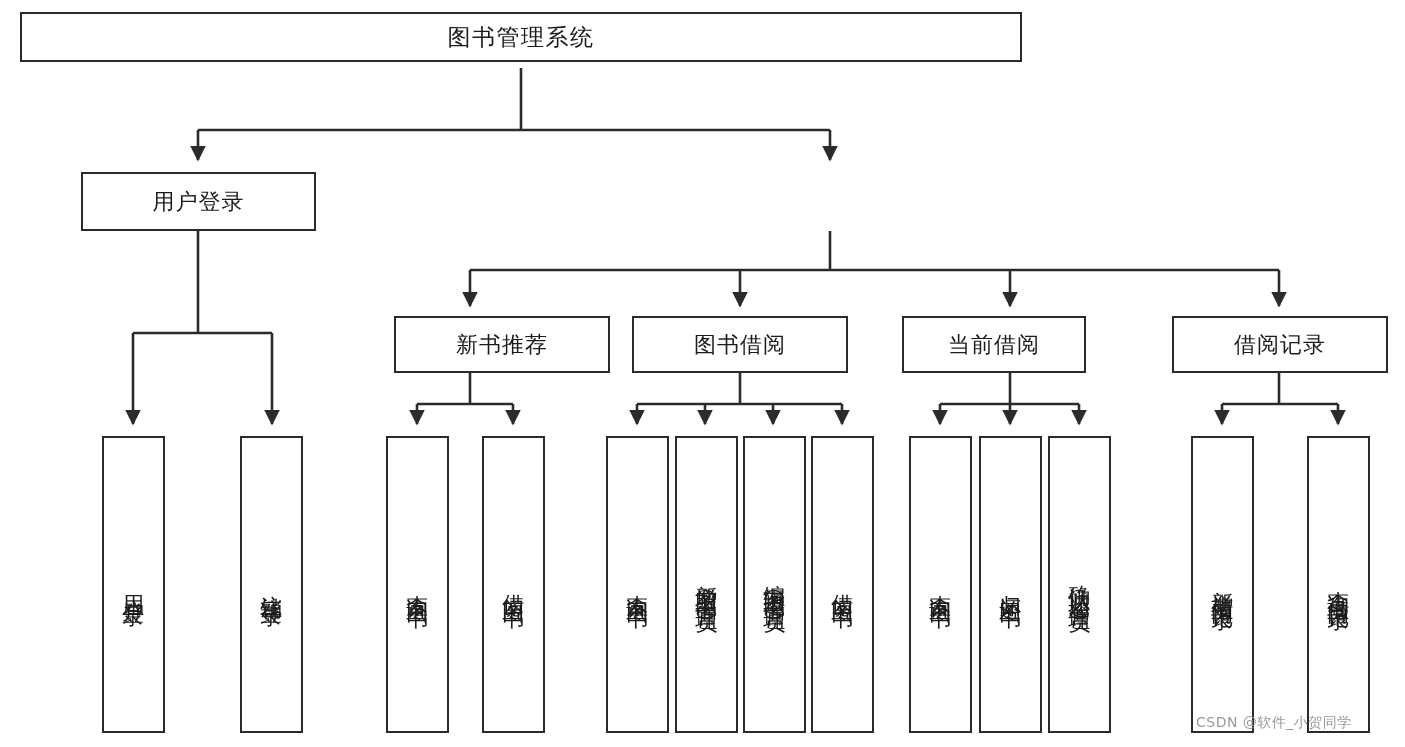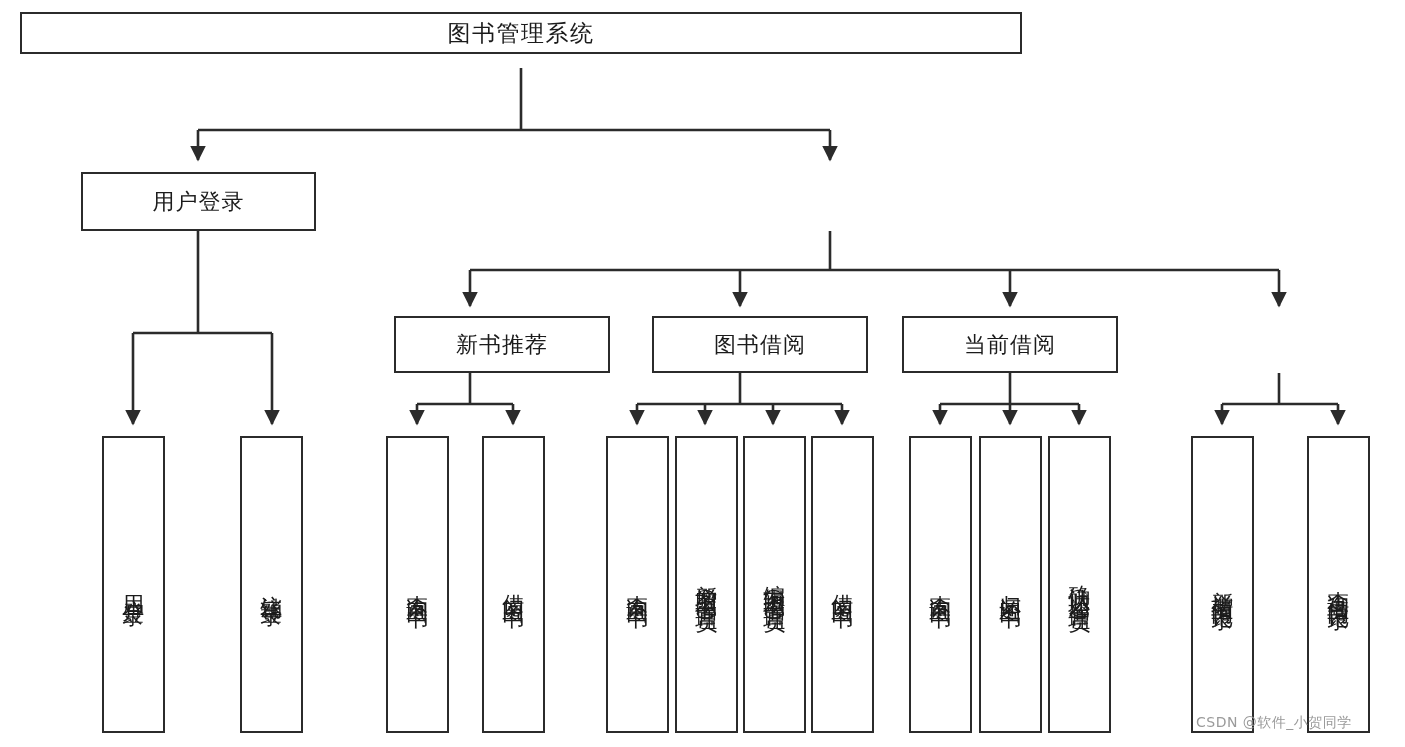--- a/index.html
+++ b/index.html
@@ -122,36 +122,39 @@
       <path d="M 1010 404 L 1010 424" marker-end="url(#arrow)"></path>
       <path d="M 1079 404 L 1079 424" marker-end="url(#arrow)"></path>
 
       <path d="M 1279 373 L 1279 404"></path>
       <path d="M 1222 404 L 1338 404"></path>
       <path d="M 1222 404 L 1222 424" marker-end="url(#arrow)"></path>
       <path d="M 1338 404 L 1338 424" marker-end="url(#arrow)"></path>
     </g>
   </svg>
 
-  <div class="node root" style="left:20px; top:12px; width:1002px; height:42px;">
+  <div class="node root" style="left:20px; top:12px; width:1002px; height:50px;">
     <span>图书管理系统</span>
   </div>
 
   <div class="node h" style="left:81px; top:172px; width:235px; height:59px;">
     <span>用户登录</span>
   </div>
 
   <div class="node h" style="left:362px; top:316px; width:216px; height:57px;margin-left:32px;">
     <span>新书推荐</span>
   </div>
-  <div class="node h" style="left:652px; top:316px; width:216px; height:57px;">
+  <div class="node h" style="left:632px; top:316px; width:216px; height:57px;">
     <span>图书借阅</span>
   </div>
-  <div class="node h" style="left:902px; top:316px; width:216px; height:57px;align-items:center;">
+  <div class="node h" style="left:902px; top:316px; width:184px; height:57px;align-items:center;">
     <span>当前借阅</span>
+  </div>
+  <div class="node h" style="left:1172px; top:316px; width:216px; height:57px;">
+    <span>借阅记录</span>
   </div>
 
   <div class="node v" style="left:102px; top:436px; width:63px; height:297px;">
     <span class="vtext">用户登录</span>
   </div>
   <div class="node v" style="left:240px; top:436px; width:63px; height:297px;">
     <span class="vtext">注销登录</span>
   </div>
 
   <div class="node v" style="left:386px; top:436px; width:63px; height:297px;">

